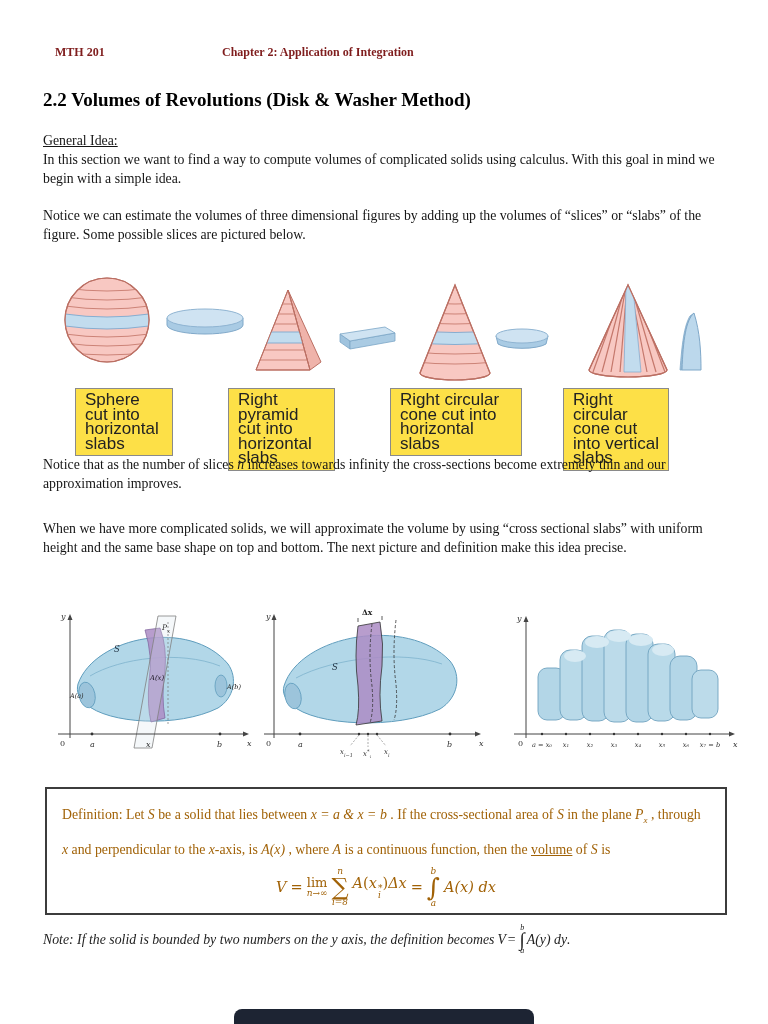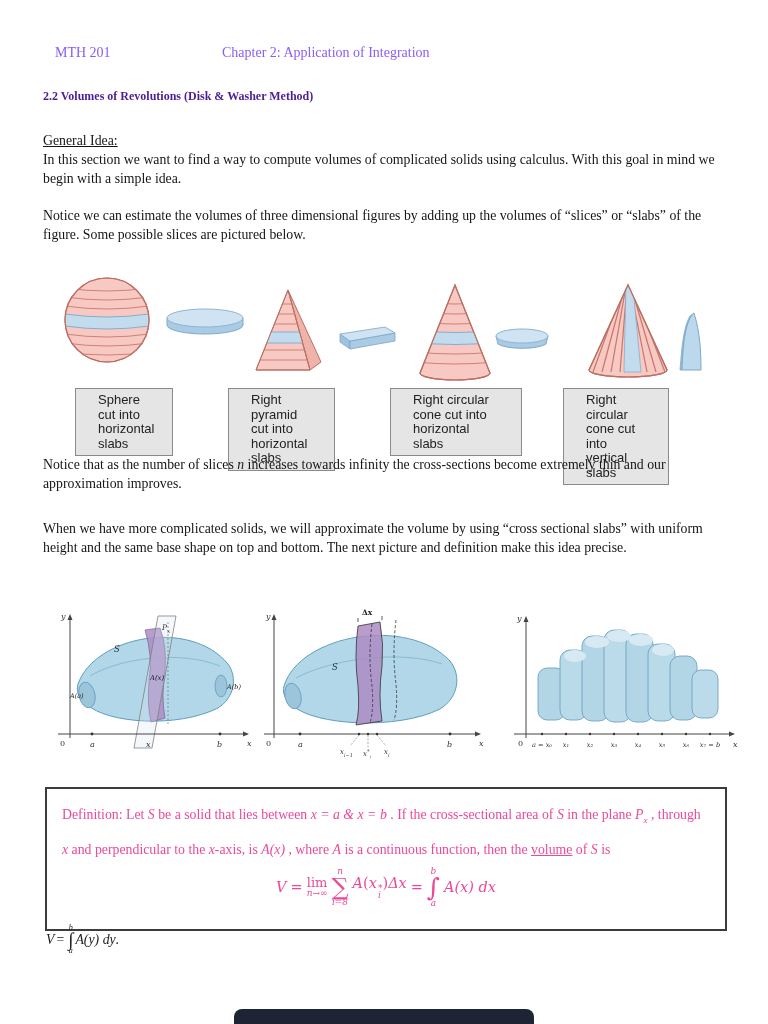--- a/index.html
+++ b/index.html
@@ -3,28 +3,28 @@
 <meta charset="utf-8">
 <style>
   *{box-sizing:border-box;margin:0;padding:0}
   html,body{width:768px;height:1024px;background:#ffffff;overflow:hidden}
   body{position:relative;font-family:"Liberation Serif","DejaVu Serif",serif;color:#111}
   .abs{position:absolute}
   .b{font-weight:normal}
   .i{font-style:italic}
   .u{text-decoration:underline}
   .body-text{font-size:13.8px;line-height:19px;color:#151515}
-  .hdr{font-size:14px;font-weight:normal;color:#8b5cf6}
-  .sec-title{font-size:12px;font-weight:bold;color:#4c1d95}
-  .cap-box{position:absolute;border:1px solid #8a8a8a;background:#e5e5e5;
+  .hdr{font-size:12px;font-weight:bold;color:#7f1d1d}
+  .sec-title{font-size:19px;font-weight:bold;color:#000000}
+  .cap-box{position:absolute;border:1px solid #8a8a8a;background:#fde047;
            font-family:"Liberation Sans","DejaVu Sans",sans-serif;
-           font-size:13px;line-height:14.5px;color:#222;padding:4px 22px}
-  .defbox{position:absolute;left:45px;top:787px;width:682px;height:144px;
+           font-size:17px;line-height:14.5px;color:#222;padding:4px 9px}
+  .defbox{position:absolute;left:45px;top:787px;width:682px;height:128px;
           border:2px solid #3c3c3c;padding:11px 15px 6px 15px;
-          font-size:13.8px;line-height:30px;color:#ec4899}
+          font-size:13.8px;line-height:30px;color:#a16207}
   .formula-row{display:flex;align-items:center;justify-content:center;gap:4px;
                font-size:14.5px;margin-top:2px;font-style:italic;
                font-family:"DejaVu Serif","Liberation Serif",serif;line-height:1}
   .stack{display:inline-flex;flex-direction:column;align-items:center;line-height:1}
   .tiny{font-size:9px;line-height:9px;font-style:italic}
   .bigop{font-size:24px;line-height:22px;font-style:normal}
   .intop{font-size:25px;line-height:23px;font-style:normal}
   .supsub{display:inline-flex;flex-direction:column;align-items:flex-start;
           font-size:9px;line-height:7px;vertical-align:-3px;margin-left:1px}
   .note-line{position:absolute;left:43px;top:924px;width:705px;
@@ -279,20 +279,21 @@
     <span class="stack">
       <span class="tiny">b</span>
       <span class="intop">∫</span>
       <span class="tiny">a</span>
     </span>
     <span class="i">A(x) dx</span>
   </div>
 </div>
 
 <div class="note-line">
+  <span>Note:  If the solid is bounded by two numbers on the y axis, the definition becomes </span>
   <span style="margin-left:3px">V</span>
   <span style="font-style:normal;margin:0 2px">=</span>
   <span class="note-int">
     <span class="t">b</span>
     <span class="g">∫</span>
     <span class="t">a</span>
   </span>
   <span>A(y) dy</span>
   <span>.</span>
 </div>

